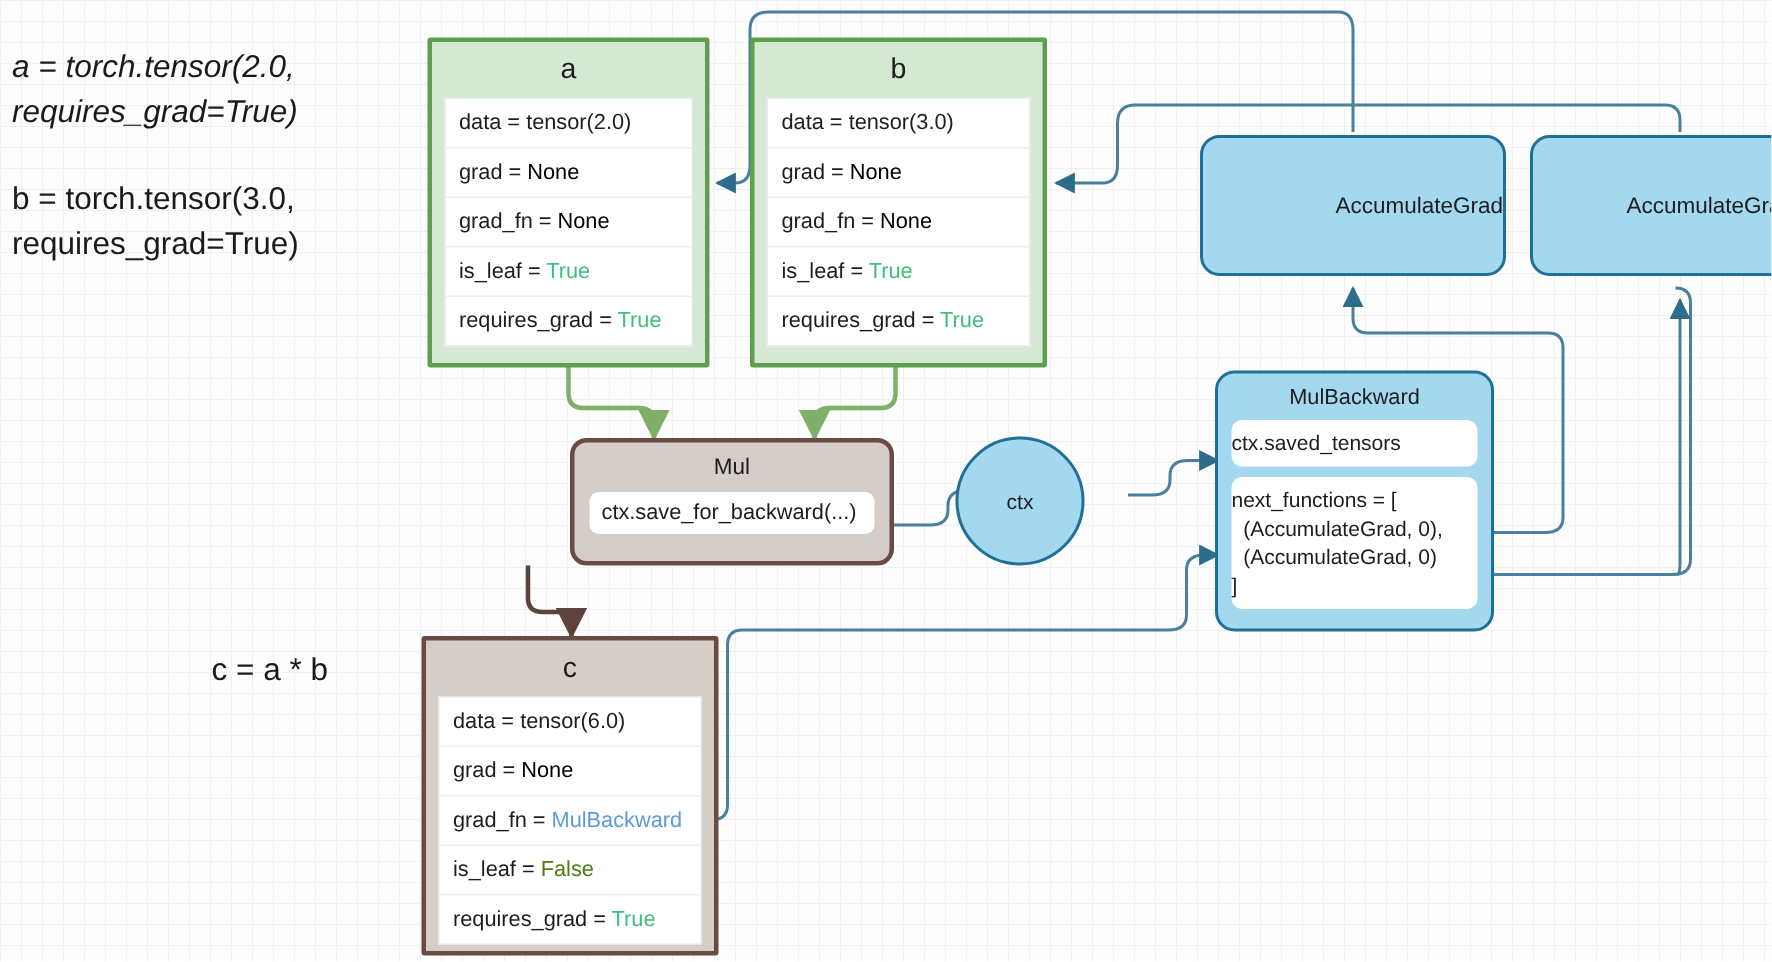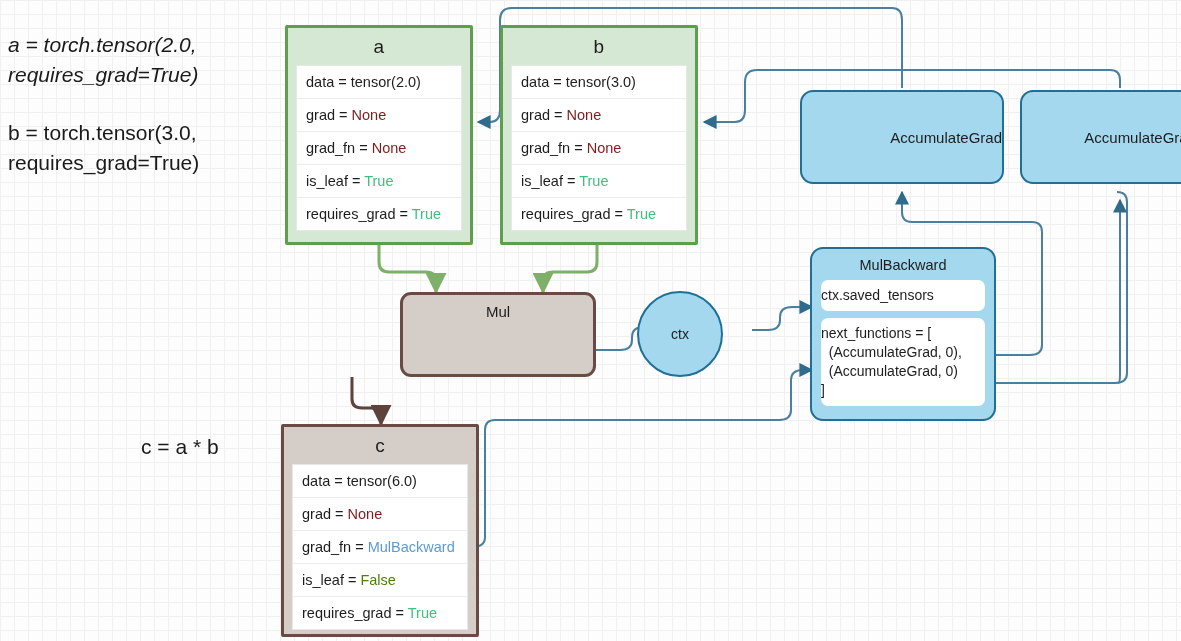--- a/index.html
+++ b/index.html
@@ -67,21 +67,21 @@
     height: 32px;
     line-height: 32px;
     padding: 0 0 0 9px;
     font-size: 14.5px;
     color: #1d1d1d;
     border-bottom: 1px solid #ededed;
     white-space: nowrap;
     overflow: hidden;
   }
   .trow:last-child { border-bottom: none; }
-  .v-none  { color: #7f1d1d; }
+  .v-none  { color: #000000; }
   .v-true  { color: #3fbf7f; }
   .v-false { color: #4d7c0f; }
   .v-link  { color: #5b9bd5; }
 
   
   .bluebox {
     border: 2.5px solid #1f6f96;
     border-radius: 13px;
     background: #a3d8ef;
     display: flex;
@@ -261,22 +261,23 @@
       </div>
       <div class="trow">
         <span>is_leaf = </span><span class="v-false">False</span>
       </div>
       <div class="trow">
         <span>requires_grad = </span><span class="v-true">True</span>
       </div>
     </div>
   </div>
 
-  <div class="node mulnode" style="left:400px; top:292px; width:196px; height:85px;">
+  <div class="node mulnode" style="left:380px; top:292px; width:216px; height:85px;">
     <div class="mul-title">Mul</div>
+    <div class="mul-field">ctx.save_for_backward(...)</div>
   </div>
 
   <div class="node ctxcircle" style="left:637px; top:291px; width:86px; height:86px;">
     <span>ctx</span>
   </div>
 
   <div class="node mulbackward" style="left:810px; top:247px; width:186px; height:174px;">
     <div class="mb-title">MulBackward</div>
     <div class="mb-field">ctx.saved_tensors</div>
     <div class="mb-field">next_functions = [

